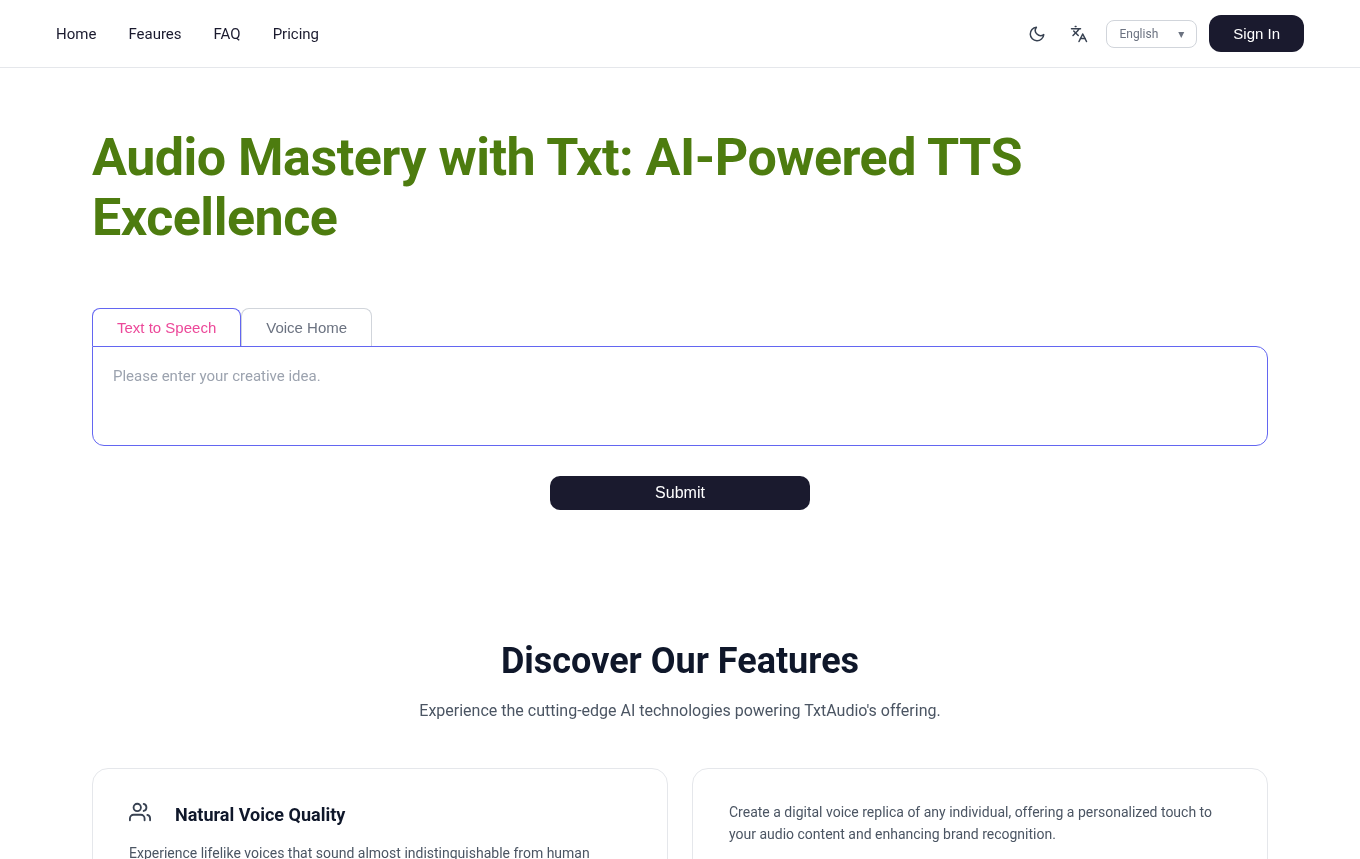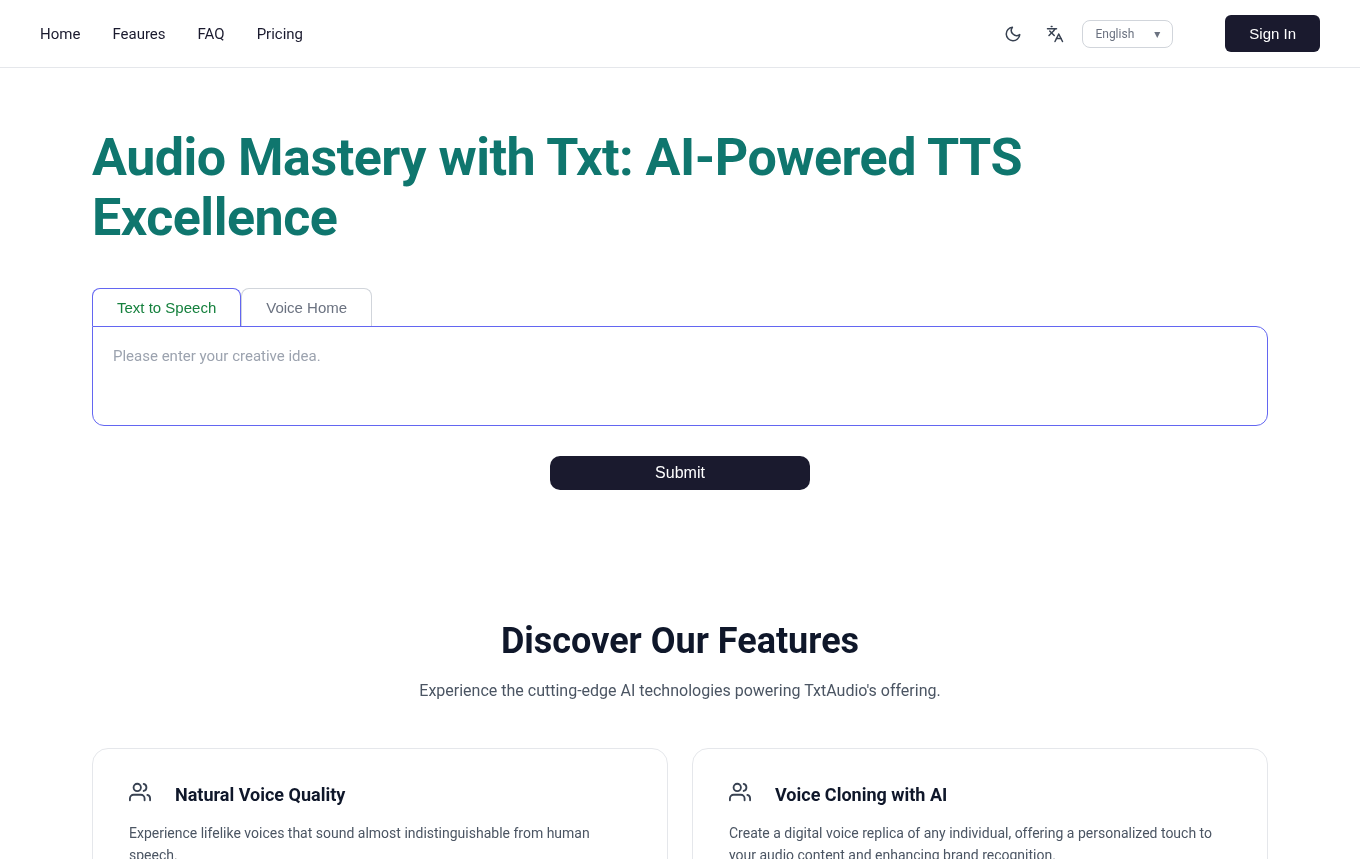--- a/index.html
+++ b/index.html
@@ -14,21 +14,21 @@
       color: #1a1a2e;
       width: 1360px;
       min-height: 859px;
     }
 
     
     nav {
       display: flex;
       align-items: center;
       justify-content: space-between;
-      padding: 0 40px;
+      padding: 0 56px;
       height: 68px;
       border-bottom: 1px solid #e5e7eb;
     }
 
     .nav-left {
       display: flex;
       align-items: center;
       gap: 32px;
     }
 
@@ -73,39 +73,38 @@
 
     .lang-select span {
       font-size: 12px;
       color: #6b7280;
     }
 
     .sign-in-btn {
       background: #1a1a2e;
       color: #ffffff;
       border: none;
-      border-radius: 6px;
+      border-radius: 12px;
       padding: 10px 24px;
       font-size: 15px;
       cursor: pointer;
       font-weight: 500;
-      margin-left: 40px;
     }
 
     
     .main {
       padding: 60px 92px 40px 92px;
     }
 
     .hero-title {
       font-size: 52px;
       font-weight: 700;
-      color: #0f766e;
+      color: #4d7c0f;
       line-height: 1.15;
-      margin-bottom: 40px;
+      margin-bottom: 60px;
       letter-spacing: -0.5px;
     }
 
     .input-wrapper {
       border: 1.5px solid #6366f1;
       border-radius: 0 12px 12px 12px;
       overflow: hidden;
     }
 
     .tab-and-input {
@@ -122,21 +121,21 @@
       font-size: 15px;
       cursor: pointer;
       background: #fff;
       border: 1.5px solid #d1d5db;
       border-bottom: none;
       color: #6b7280;
       border-radius: 8px 8px 0 0;
     }
 
     .tab-item.active {
-      color: #15803d;
+      color: #ec4899;
       font-weight: 500;
       border-color: #6366f1;
       background: #fff;
     }
 
     .tab-item:not(.active) {
       border-color: #d1d5db;
     }
 
     textarea {
@@ -288,28 +287,17 @@
               <path d="M23 21v-2a4 4 0 0 0-3-3.87"></path>
               <path d="M16 3.13a4 4 0 0 1 0 7.75"></path>
           </svg>
         </span>
         <span>Natural Voice Quality</span>
       </div>
       <p class="feature-card-desc">Experience lifelike voices that sound almost indistinguishable from human speech.</p>
     </div>
 
     <div class="feature-card">
-      <div class="feature-card-title">
-        <span class="feature-icon">
-          <svg width="22" height="22" viewBox="0 0 24 24" fill="none" stroke="currentColor" stroke-width="2" stroke-linecap="round" stroke-linejoin="round">
-            <path d="M17 21v-2a4 4 0 0 0-4-4H5a4 4 0 0 0-4 4v2"></path>
-              <circle cx="9" cy="7" r="4"></circle>
-              <path d="M23 21v-2a4 4 0 0 0-3-3.87"></path>
-              <path d="M16 3.13a4 4 0 0 1 0 7.75"></path>
-          </svg>
-        </span>
-        <span>Voice Cloning with AI</span>
-      </div>
       <p class="feature-card-desc">Create a digital voice replica of any individual, offering a personalized touch to your audio content and enhancing brand recognition.</p>
     </div>
 
   </div>
 </div>
 
 </body></html>

